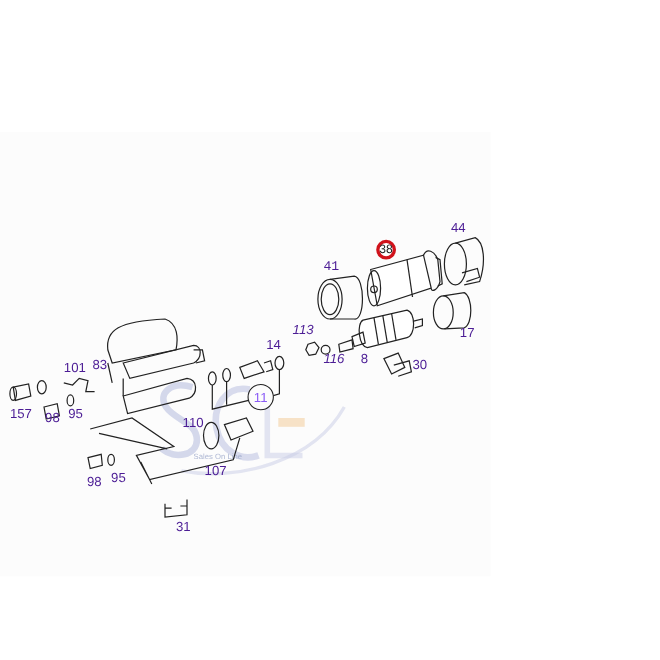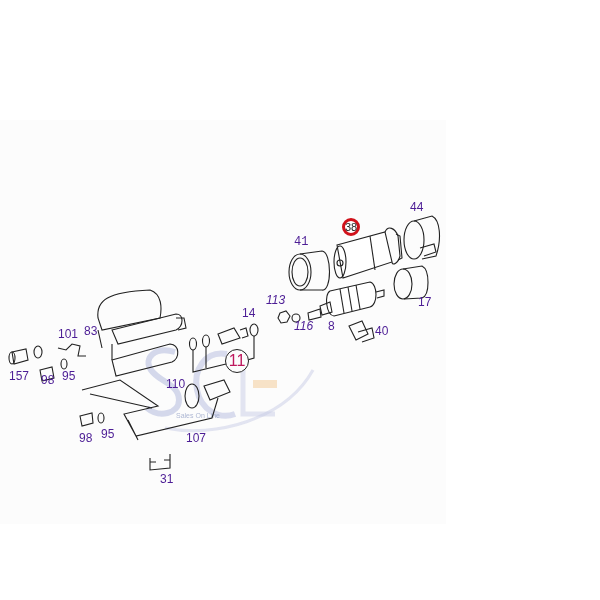--- a/index.html
+++ b/index.html
@@ -19,21 +19,21 @@
   }
   .callout-highlight {
     position: absolute; width: 18px; height: 18px; border-radius: 50%;
     background: #fff; border: 3px solid #d0121b; box-sizing: border-box;
     font-size: 11px; color: #222; display: flex; align-items: center; justify-content: center;
     font-family: "Liberation Sans", sans-serif;
   }
   .callout-circle {
     position: absolute; width: 24px; height: 24px; border-radius: 50%;
     border: 1.3px solid #222; background: #fcfcfc; box-sizing: border-box;
-    font-size: 16px; color: #be185d; display: flex; align-items: center; justify-content: center;
+    font-size: 12px; color: #8b5cf6; display: flex; align-items: center; justify-content: center;
   }
   .wm {
     position: absolute; left: 135px; top: 340px; width: 180px; height: 95px;
     pointer-events: none;
   }
   .wm-text {
     position: absolute; left: 176px; top: 412px; font-size: 7px; color: #9aa6c9;
     opacity: 0.8;
   }
 </style>
@@ -128,25 +128,25 @@
   <path d="M150 458 L150 470 L170 468 L170 454 M150 462 L156 462 M164 460 L170 460"></path>
 </svg>
 
 <div class="label" style="left:410px;top:201px;">44</div>
 <div class="callout-highlight" style="left:342px;top:218px;">38</div>
 <div class="label" style="left:294px;top:236px;font-family:Liberation Mono, monospace;">41</div>
 <div class="label" style="left:418px;top:296px;text-align:center;">17</div>
 <div class="label" style="left:266px;top:294px;font-style:italic;">113</div>
 <div class="label" style="left:294px;top:320px;font-style:italic;">116</div>
 <div class="label" style="left:328px;top:320px;">8</div>
-<div class="label" style="left:375px;top:325px;">40</div>
+<div class="label" style="left:375px;top:325px;">30</div>
 <div class="label" style="left:242px;top:307px;">14</div>
 <div class="callout-circle" style="left:225px;top:349px;">11</div>
 <div class="label" style="left:30px;top:328px;margin-left:28px;">101</div>
 <div class="label" style="left:55px;top:325px;margin-left:29px;">83</div>
 <div class="label" style="left:9px;top:370px;">157</div>
 <div class="label" style="left:41px;top:374px;">98</div>
 <div class="label" style="left:62px;top:370px;">95</div>
 <div class="label" style="left:166px;top:378px;">110</div>
-<div class="label" style="left:186px;top:422px;margin-top:10px;">107</div>
+<div class="label" style="left:186px;top:422px;">107</div>
 <div class="label" style="left:79px;top:432px;">98</div>
 <div class="label" style="left:101px;top:428px;">95</div>
 <div class="label" style="left:160px;top:473px;">31</div>
 
 </body></html>

